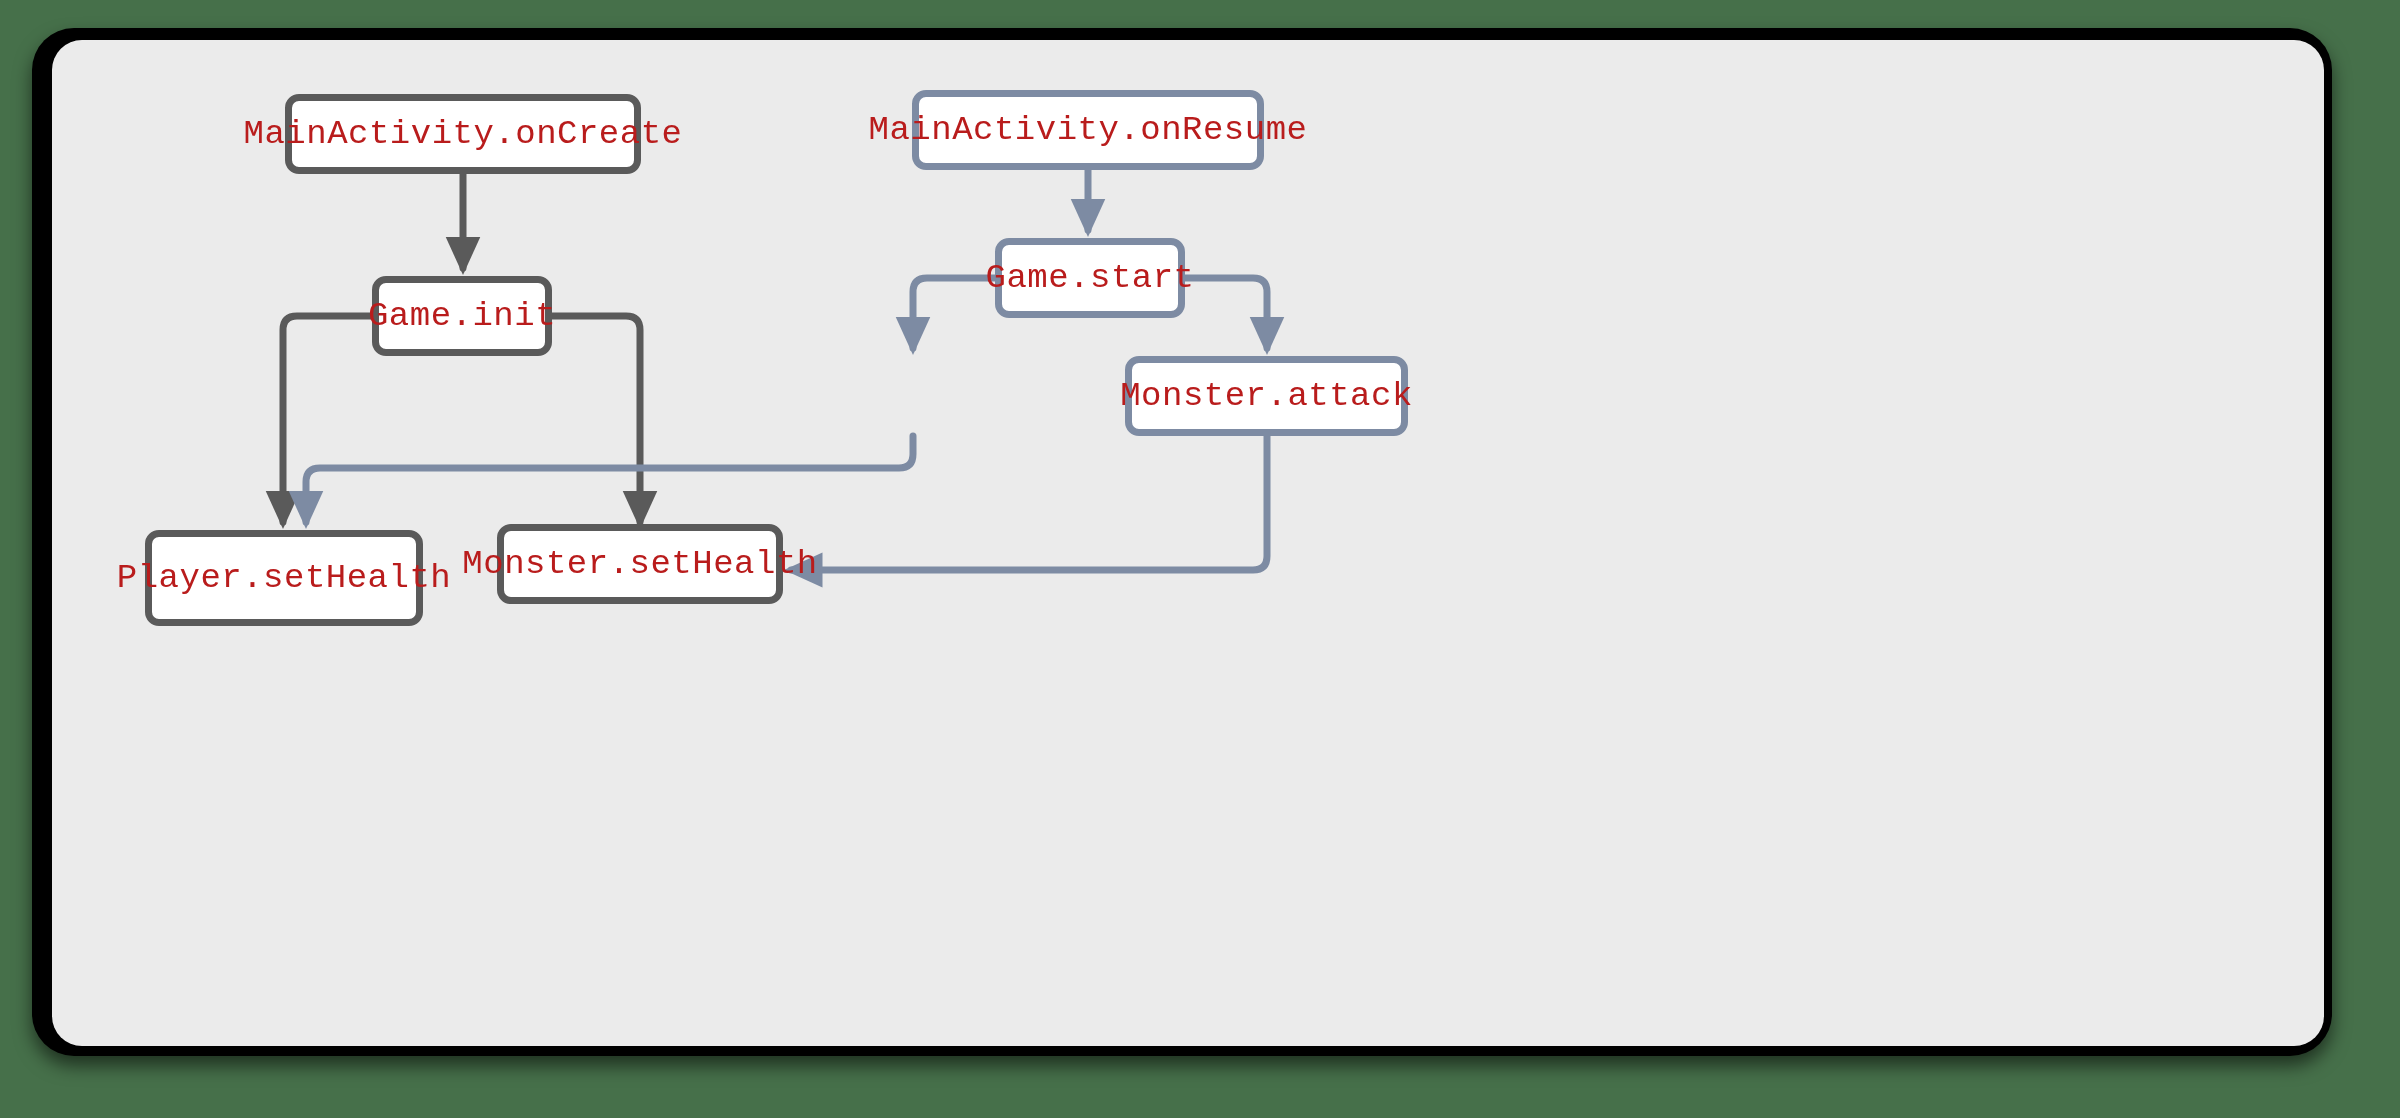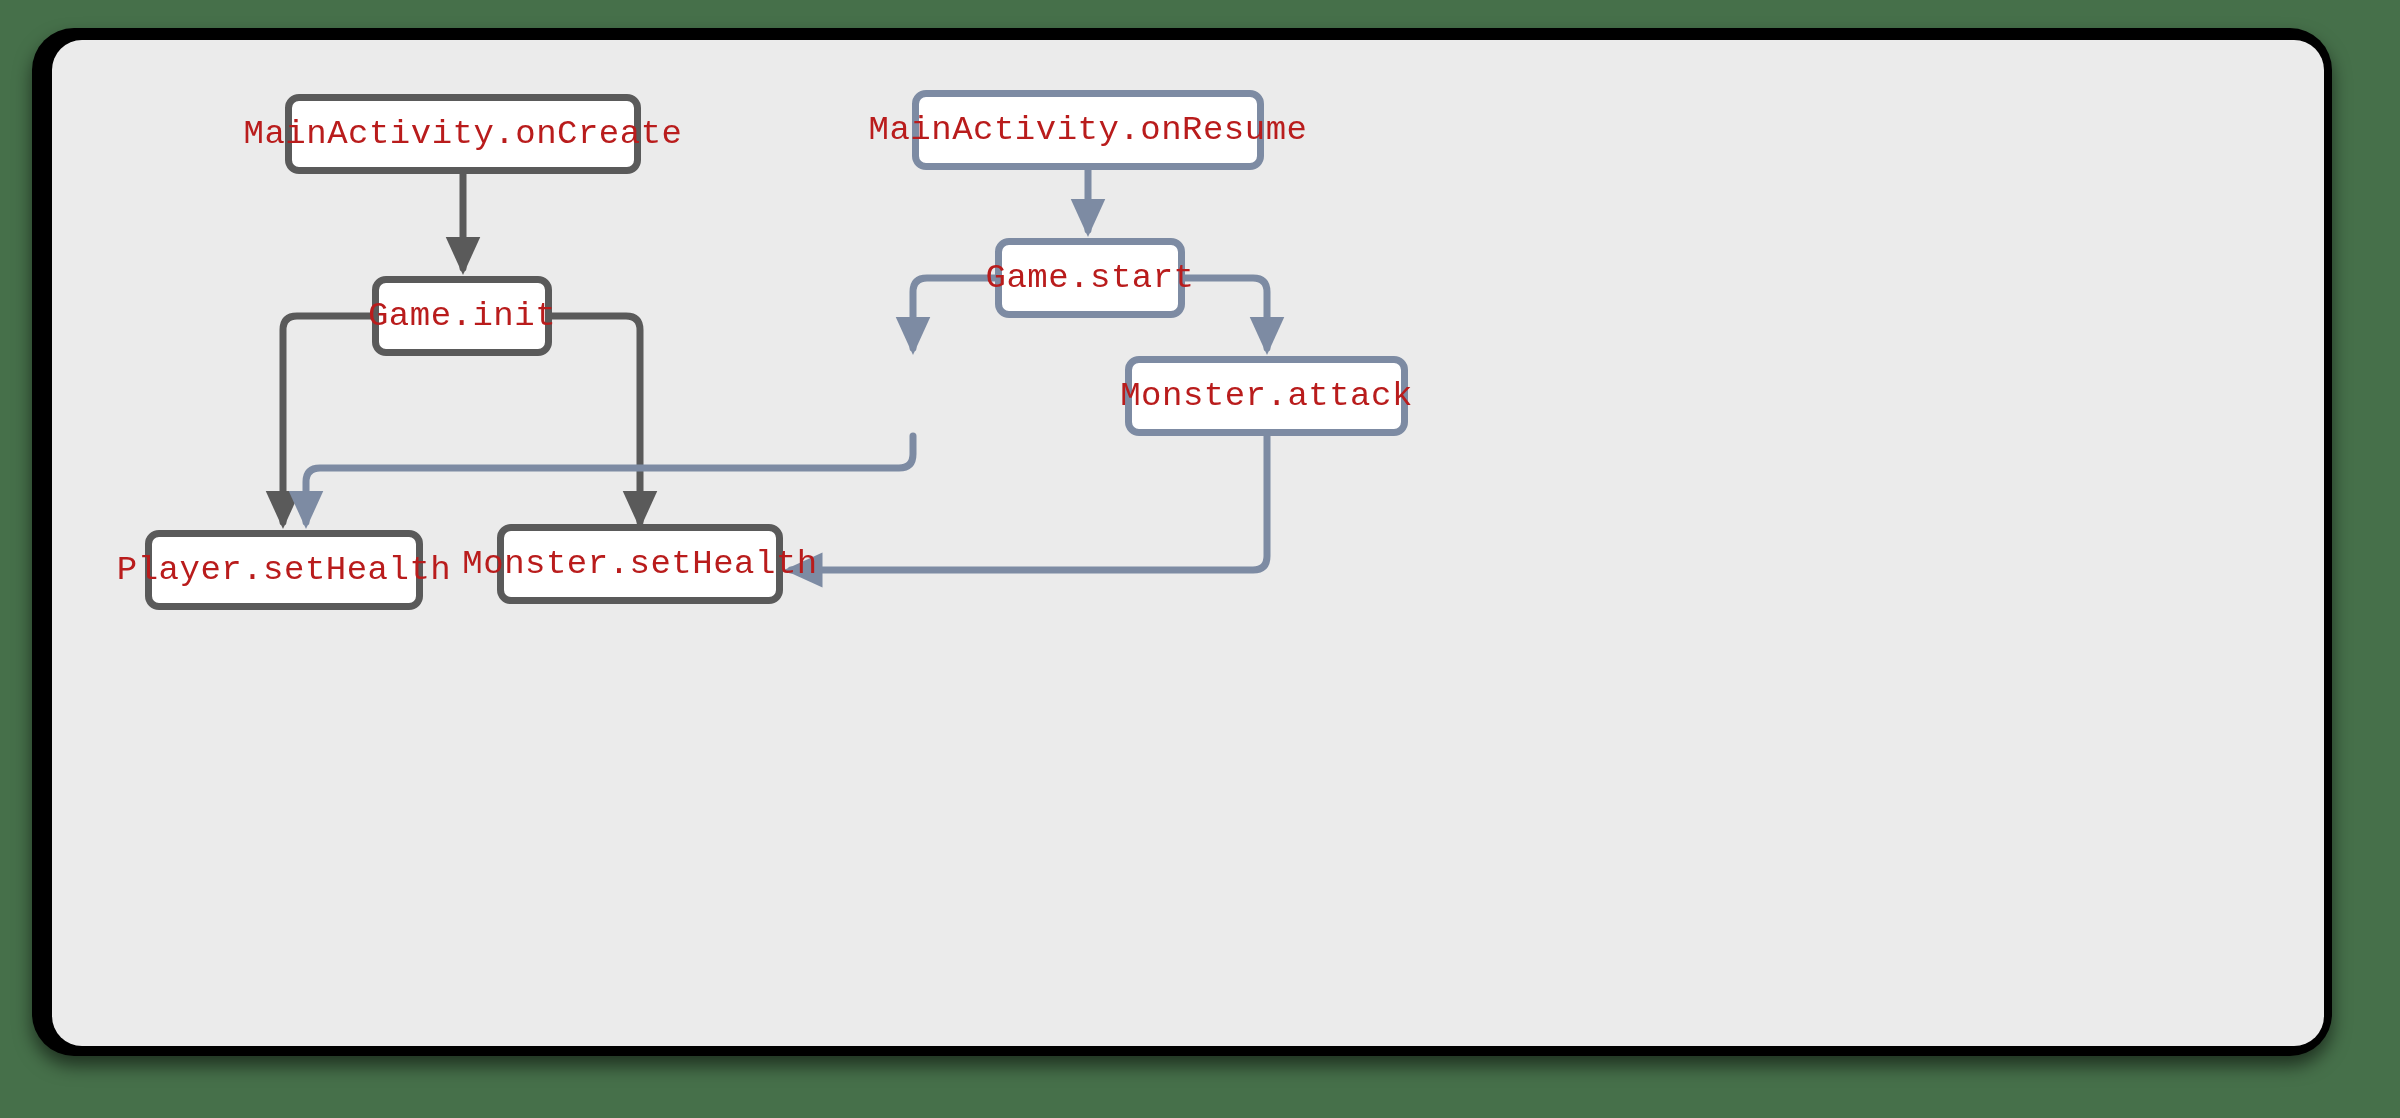--- a/index.html
+++ b/index.html
@@ -125,21 +125,21 @@
 
     <div class="node steel" style="left:943px; top:198px; width:190px; height:80px;">
       <span>Game.start</span>
     </div>
 
 
     <div class="node steel" style="left:1073px; top:316px; width:283px; height:80px;">
       <span>Monster.attack</span>
     </div>
 
-    <div class="node dark" style="left:93px;  top:490px; width:278px; height:80px;text-align:right;">
+    <div class="node dark" style="left:93px;  top:490px; width:278px; height:96px;text-align:right;">
       <span>Player.setHealth</span>
     </div>
 
     <div class="node dark" style="left:445px; top:484px; width:286px; height:80px;">
       <span>Monster.setHealth</span>
     </div>
 
   </div>
 </div>
 

